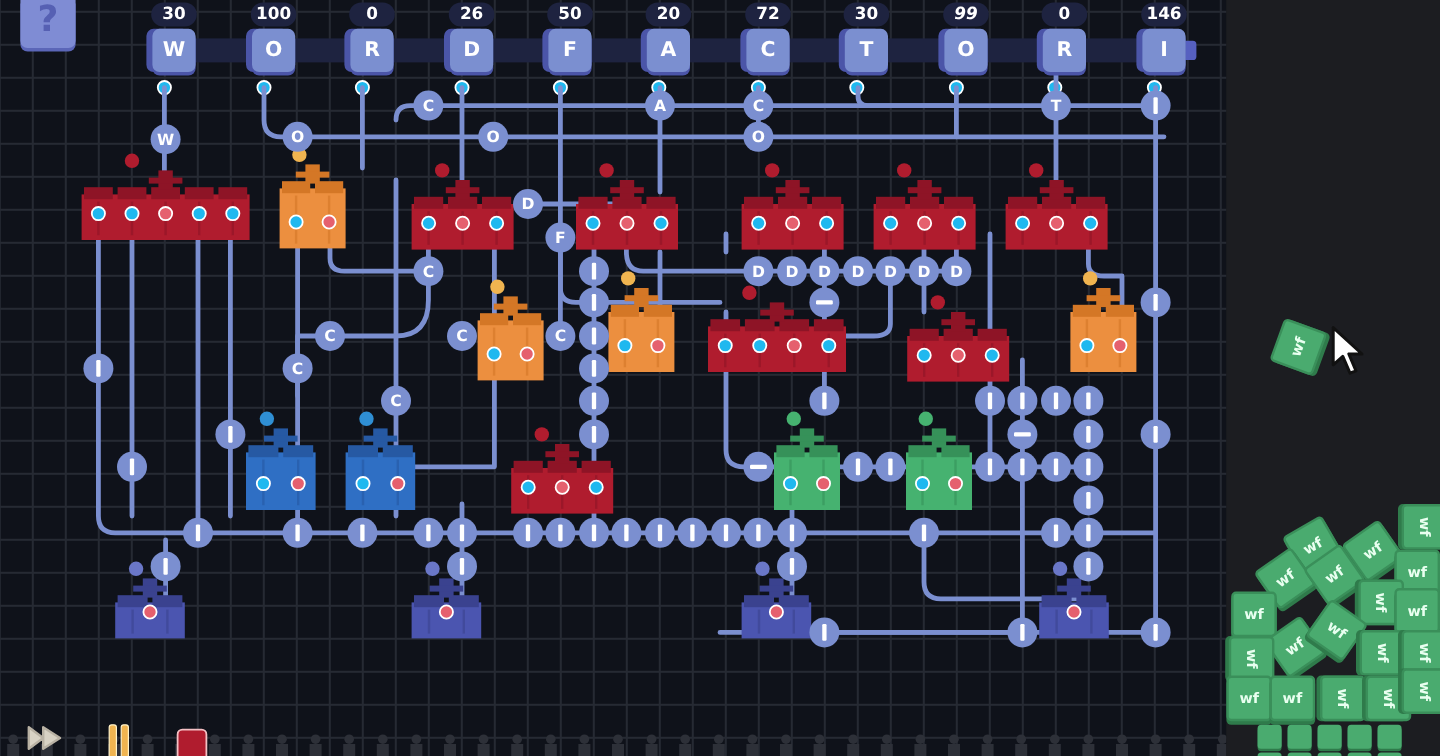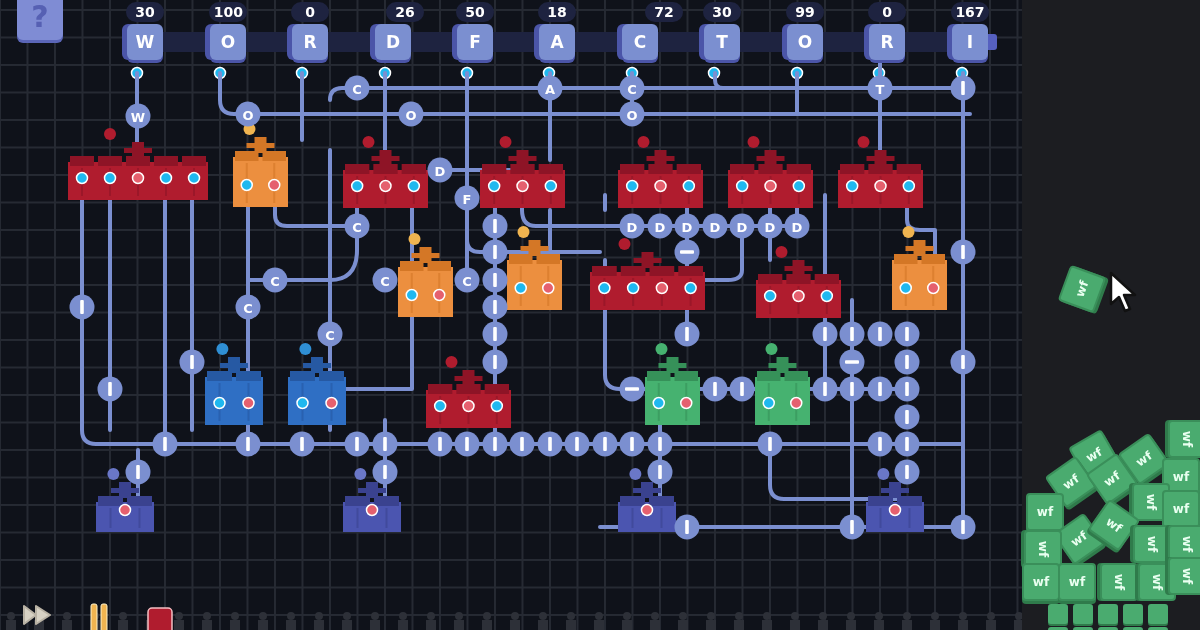--- a/index.html
+++ b/index.html
@@ -735,39 +735,39 @@
       <circle cx="1019" cy="616" r="4" fill="#2d3038"></circle>
     </svg>
 </div>
 <div id="side"></div>
 
 <div class="help">?</div>
 
 <div id="slots">
     <div class="cnt" style="left: 145px;">30</div>
     <div class="slot" style="left: 145px;">W</div>
-    <div class="cnt" style="left: 228px; text-align: right;">100</div>
+    <div class="cnt" style="left: 228px;">100</div>
     <div class="slot" style="left: 228px;">O</div>
     <div class="cnt" style="left: 310px;">0</div>
     <div class="slot" style="left: 310px;">R</div>
-    <div class="cnt" style="left: 405px;">26</div>
+    <div class="cnt" style="left: 393px;">26</div>
     <div class="slot" style="left: 393px;">D</div>
     <div class="cnt" style="left: 475px;">50</div>
     <div class="slot" style="left: 475px;">F</div>
-    <div class="cnt" style="left: 557px;">18</div>
+    <div class="cnt" style="left: 557px;">20</div>
     <div class="slot" style="left: 557px;">A</div>
-    <div class="cnt" style="left: 664px;">72</div>
+    <div class="cnt" style="left: 640px;">72</div>
     <div class="slot" style="left: 640px;">C</div>
     <div class="cnt" style="left: 722px;">30</div>
     <div class="slot" style="left: 722px;">T</div>
-    <div class="cnt" style="left: 805px;">99</div>
+    <div class="cnt" style="left: 805px; font-style: italic;">99</div>
     <div class="slot" style="left: 805px;">O</div>
     <div class="cnt" style="left: 887px;">0</div>
     <div class="slot" style="left: 887px;">R</div>
-    <div class="cnt" style="left: 970px;">167</div>
+    <div class="cnt" style="left: 970px;">146</div>
     <div class="slot" style="left: 970px;">I</div>
   </div>
 
 <svg class="ctrl" style="left:20px;top:600px" width="40" height="30">
   <path d="M4 6 L16 15 L4 24 Z M16 6 L30 15 L16 24 Z" fill="#d8d2c4" stroke="#b9b2a4" stroke-width="2" stroke-linejoin="round"></path>
 </svg>
 <svg class="ctrl" style="left:86px;top:602px" width="28" height="28">
   <rect x="5" y="2" width="6" height="28" rx="2" fill="#f0b450" stroke="#fff2c8" stroke-width="1"></rect>
   <rect x="15" y="2" width="6" height="28" rx="2" fill="#f0b450" stroke="#fff2c8" stroke-width="1"></rect>
 </svg>

